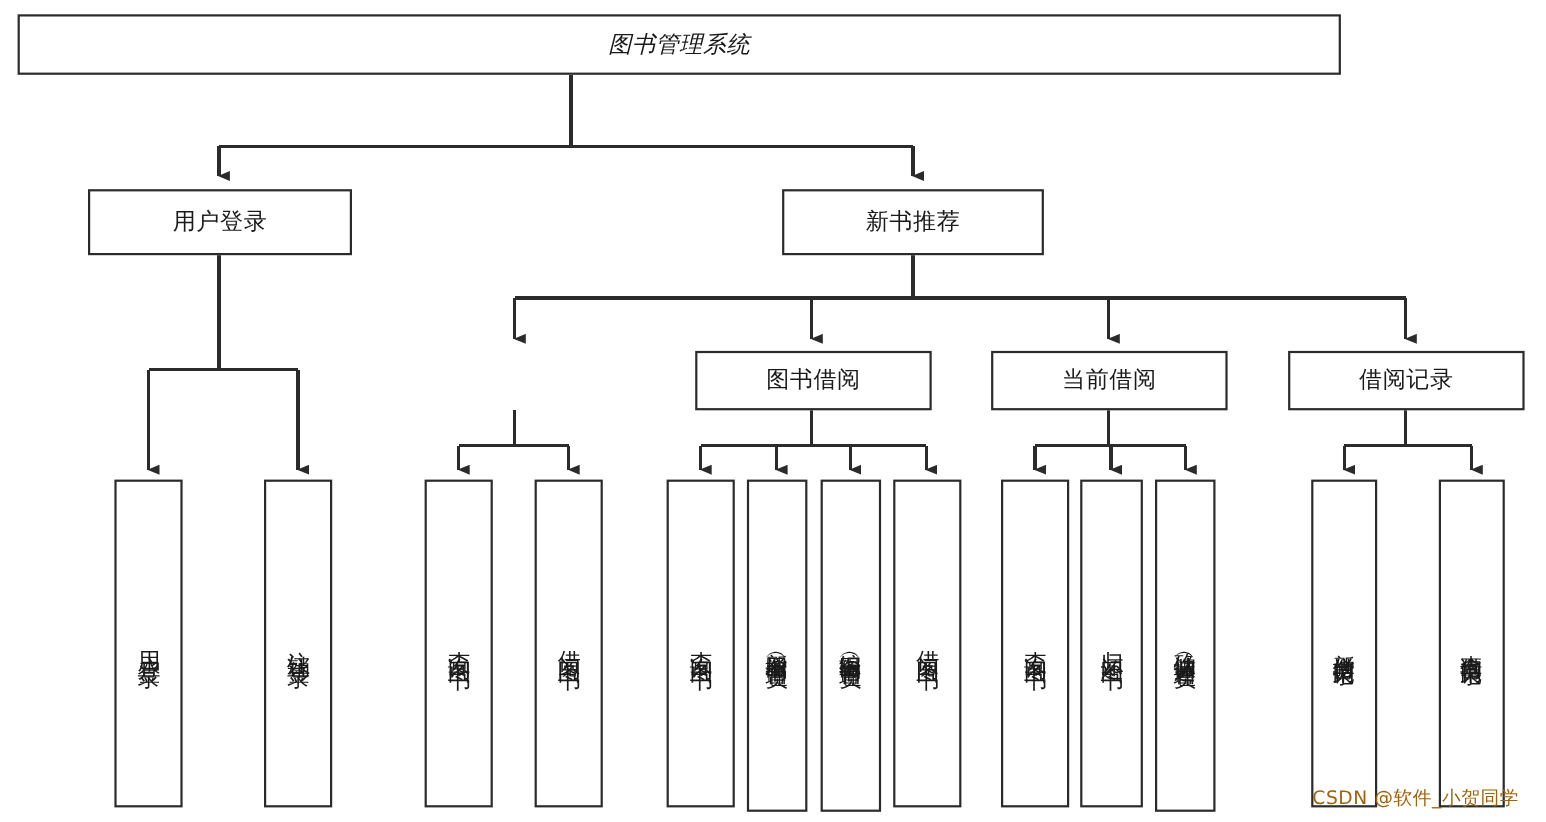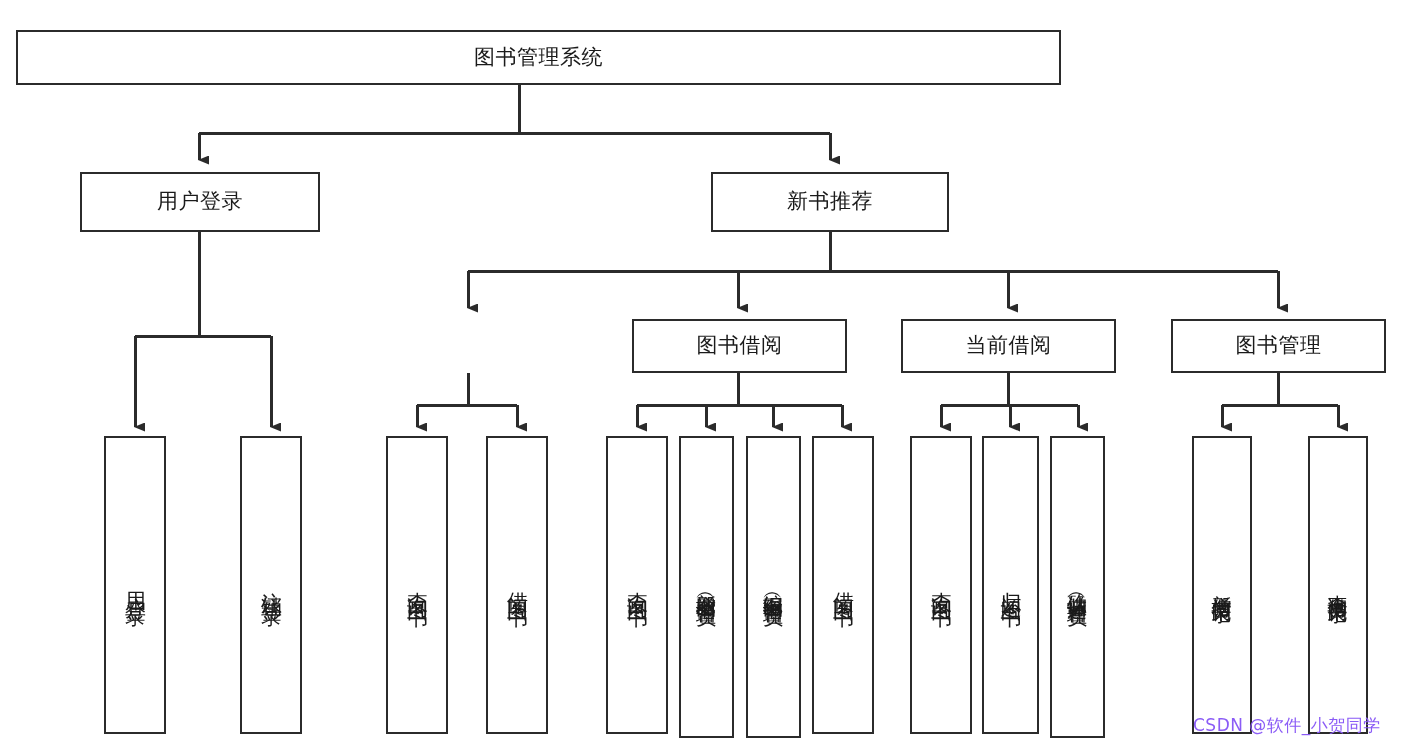--- a/index.html
+++ b/index.html
@@ -53,21 +53,21 @@
   }
   .node-v.tight {
     letter-spacing: 2px;
     font-size: 20px;
   }
   #watermark {
     position: absolute;
     left: 1193px;
     top: 714px;
     font-size: 17px;
-    color: #8b5cf6;
+    color: #a16207;
     white-space: nowrap;
     letter-spacing: 0.5px;
   }
 </style>
 </head>
 <body>
 
 <div id="diagram-root">
 
   <svg id="edge-layer" viewBox="0 0 1405 747" xmlns="http://www.w3.org/2000/svg">
@@ -113,32 +113,32 @@
       <path d="M 1010 405 L 1010 427" marker-end="url(#arrowhead)"></path>
       <path d="M 1078 405 L 1078 427" marker-end="url(#arrowhead)"></path>
 
       <path d="M 1278 373 L 1278 405"></path>
       <path d="M 1222 405 L 1338 405"></path>
       <path d="M 1222 405 L 1222 427" marker-end="url(#arrowhead)"></path>
       <path d="M 1338 405 L 1338 427" marker-end="url(#arrowhead)"></path>
     </g>
   </svg>
 
-  <div class="node node-h" style="left:16px; top:30px; width:1045px; height:55px;">图书管理系统</div>
+  <div class="node node-h" style="left:16px; top:13px; width:1203px; height:55px;font-style:italic;">图书管理系统</div>
 
   <div class="node node-h" style="left:80px; top:172px; width:240px; height:60px;">用户登录</div>
 
   <div class="node node-h" style="left:711px; top:172px; width:238px; height:60px;">新书推荐</div>
 
 
   <div class="node node-h" style="left:632px; top:319px; width:215px; height:54px;">图书借阅</div>
 
   <div class="node node-h" style="left:901px; top:319px; width:215px; height:54px;">当前借阅</div>
 
-  <div class="node node-h" style="left:1171px; top:319px; width:215px; height:54px;">图书管理</div>
+  <div class="node node-h" style="left:1171px; top:319px; width:215px; height:54px;">借阅记录</div>
 
   <div class="node node-v" style="left:104px; top:436px; width:62px; height:298px;">用户登录</div>
 
   <div class="node node-v" style="left:240px; top:436px; width:62px; height:298px;">注销登录</div>
 
   <div class="node node-v" style="left:386px; top:436px; width:62px; height:298px;">查询图书</div>
 
   <div class="node node-v" style="left:486px; top:436px; width:62px; height:298px;">借阅图书</div>
 
   <div class="node node-v" style="left:606px; top:436px; width:62px; height:298px;">查询图书</div>

